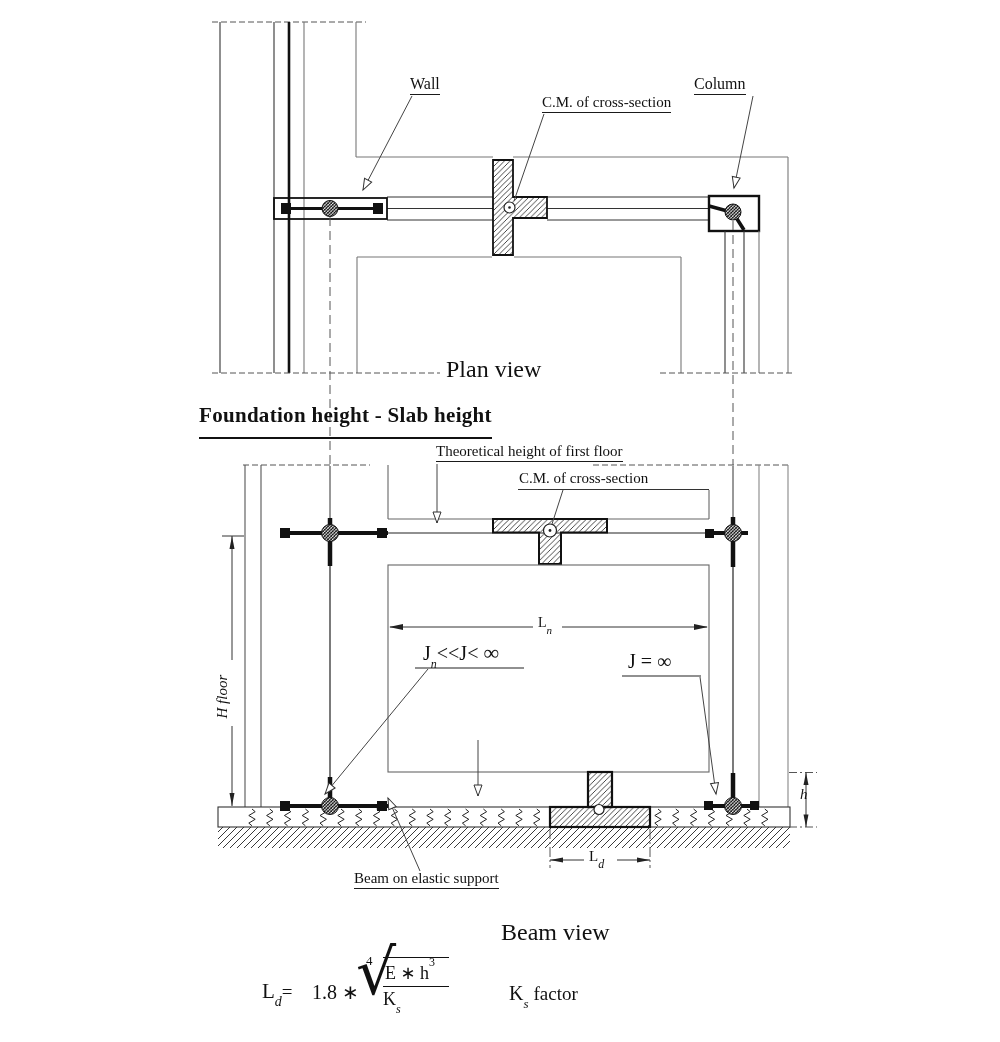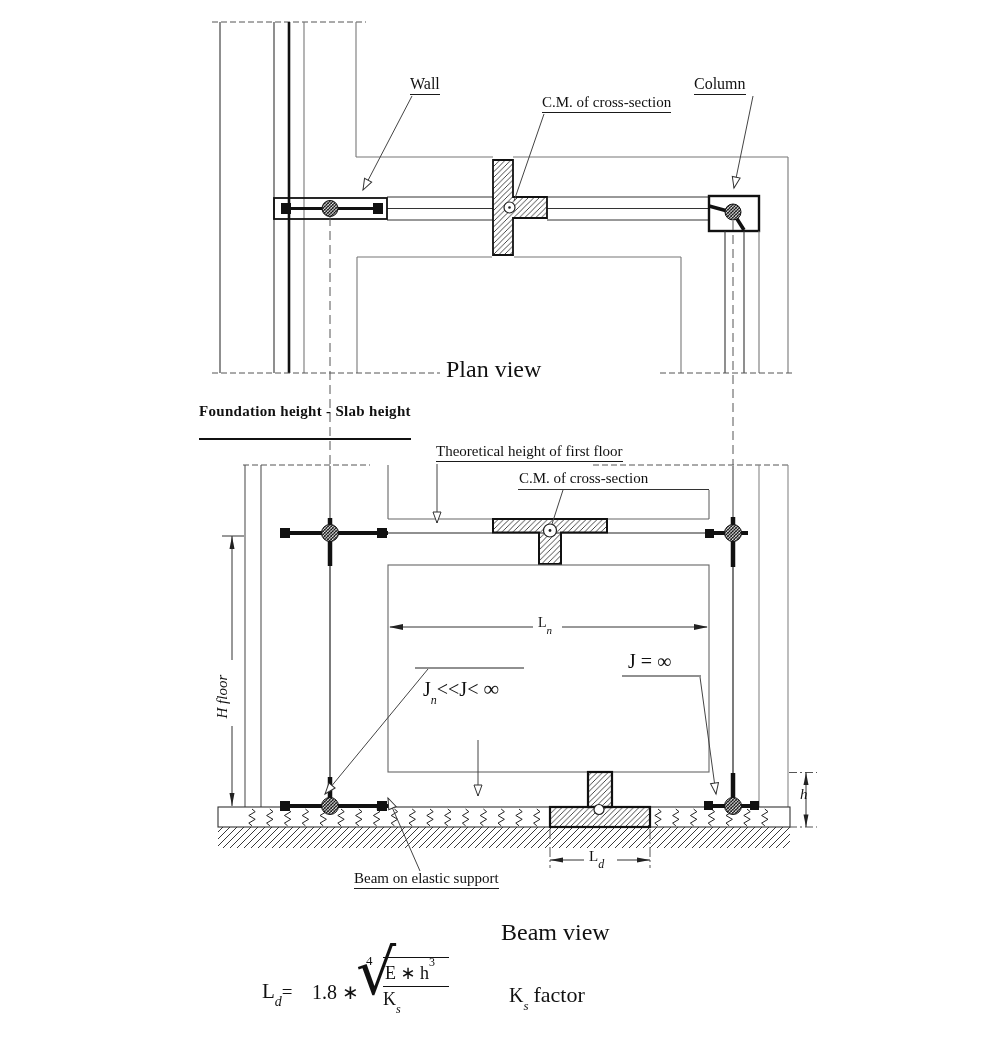--- a/index.html
+++ b/index.html
@@ -2,21 +2,21 @@
 <html><head>
 <meta charset="utf-8">
 <style>
   html,body{margin:0;padding:0;background:#fff;}
   #page{position:relative;width:1000px;height:1042px;background:#fff;overflow:hidden;
         font-family:"Liberation Serif",serif;color:#111;}
   svg{position:absolute;left:0;top:0;}
   .lbl{position:absolute;white-space:nowrap;color:#111;line-height:1.15;}
   .u{border-bottom:1.2px solid #1a1a1a;padding-bottom:1px;}
   .fs15{font-size:15px;} .fs16{font-size:16px;} .fs18{font-size:24px;} .fs20{font-size:20px;}
-  .head{font-weight:bold;font-size:15px;letter-spacing:.3px;border-bottom:2.2px solid #111;padding-bottom:18px;}
+  .head{font-weight:bold;font-size:21px;letter-spacing:.3px;border-bottom:2.2px solid #111;padding-bottom:10px;}
   sub.s{font-size:12px;font-style:italic;position:relative;top:3px;}
   sup.s{font-size:12px;position:relative;top:-6px;}
   .it{font-style:italic;}
   .rot{transform:rotate(-90deg);text-align:center;}
   
   .fx{position:absolute;white-space:nowrap;}
   #frac{position:absolute;left:383px;top:957px;width:66px;border-top:1.7px solid #111;text-align:left;}
   #frac .num{font-size:18px;border-bottom:1.6px solid #111;padding:3px 2px 2px 2px;}
   #frac .den{font-size:18px;padding-top:2px;}
   #radical{position:absolute;left:356px;top:941px;font-size:63px;line-height:1;font-family:"DejaVu Serif",serif;}
@@ -257,34 +257,34 @@
 <div class="lbl fs16 u" style="left:410px;top:75px;">Wall</div>
 <div class="lbl fs15 u" style="left:542px;top:94px;">C.M. of cross-section</div>
 <div class="lbl fs16 u" style="left:694px;top:75px;">Column</div>
 <div class="lbl fs18" style="left:446px;top:356px;">Plan view</div>
 
 <div class="lbl head" style="left:199px;top:403px;">Foundation height - Slab height</div>
 
 <div class="lbl fs15 u" style="left:436px;top:443px;">Theoretical height of first floor</div>
 <div class="lbl fs15" style="left:519px;top:470px;">C.M. of cross-section</div>
 
-<div class="lbl fs20" style="left:423px;top:640px;margin-top:36px;"><span>J</span><sub class="s">n</sub><span>&lt;&lt;J&lt; </span><span style="font-size:22px;">∞</span></div>
+<div class="lbl fs20" style="left:423px;top:640px;"><span>J</span><sub class="s">n</sub><span>&lt;&lt;J&lt; </span><span style="font-size:22px;">∞</span></div>
 <div class="lbl fs20" style="left:628px;top:650px;">J = ∞</div>
 
 <div class="lbl fs15 u" style="left:354px;top:870px;">Beam on elastic support</div>
 <div class="lbl fs18" style="left:501px;top:919px;">Beam view</div>
 
 <div class="lbl fs15 it rot" style="left:183px;top:688px;width:80px;">H floor</div>
 <div class="lbl" style="left:538px;top:615px;font-size:14px;"><span>L</span><sub class="s" style="font-size:11px;">n</sub></div>
 <div class="lbl" style="left:589px;top:848px;font-size:15px;"><span>L</span><sub class="s">d</sub></div>
 <div class="lbl fs15 it" style="left:800px;top:786px;">h</div>
 
 <div class="fx" style="left:262px;top:979px;font-size:21px;"><span>L</span><sub class="s" style="font-size:14px;">d</sub><span style="font-size:19px;">=</span></div>
 <div class="fx fs20" style="left:312px;top:980px;"><span>1.8</span> <span>∗</span></div>
 <div class="fx" style="left:366px;top:953px;font-size:13px;">4</div>
 <div id="radical">√</div>
 <div id="frac">
   <div class="num"><span>E ∗ h</span><sup class="s">3</sup></div>
   <div class="den"><span>K</span><sub class="s" style="font-size:12px;">s</sub></div>
 </div>
-<div class="fx fs20" style="left:509px;top:982px;"><span>K</span><sub class="s" style="font-size:13px;">s</sub>&nbsp;<span style="font-size:22px;">factor</span></div>
+<div class="fx fs20" style="left:509px;top:982px;"><span>K</span><sub class="s" style="font-size:13px;">s</sub>&nbsp;<span style="font-size:19px;">factor</span></div>
 
 </div>
 
 </body></html>

